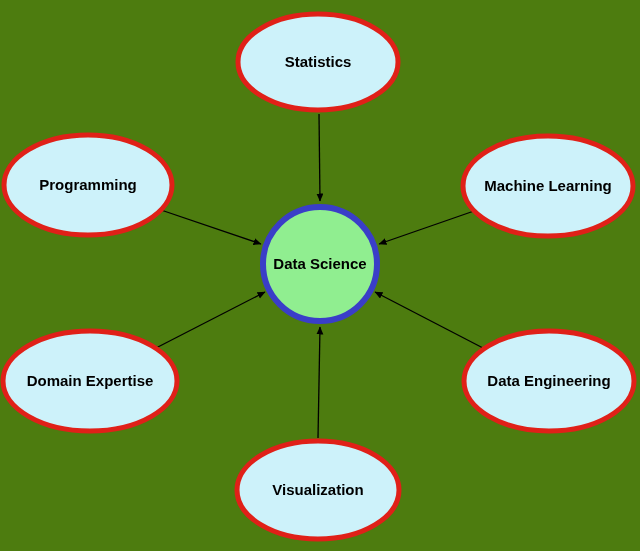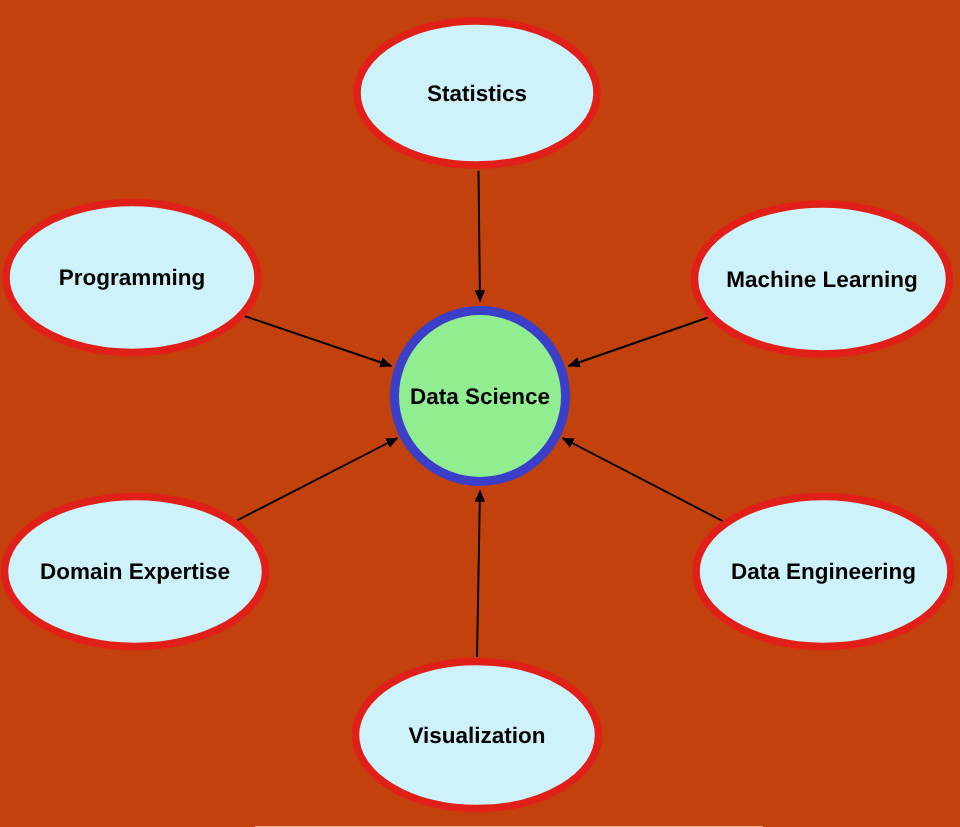--- a/index.html
+++ b/index.html
@@ -5,21 +5,21 @@
   html, body {
     margin: 0;
     padding: 0;
     background: #ffffff;
     font-family: "Liberation Sans", sans-serif;
   }
   .canvas-wrap {
     width: 640px;
     height: 551px;
     position: relative;
-    background: #c2410c;
+    background: #4d7c0f;
     overflow: hidden;
   }
   svg {
     display: block;
   }
   .node-label, .center-label {
     font-family: "Liberation Sans", sans-serif;
     font-weight: bold;
     font-size: 15px;
     fill: #000000;

